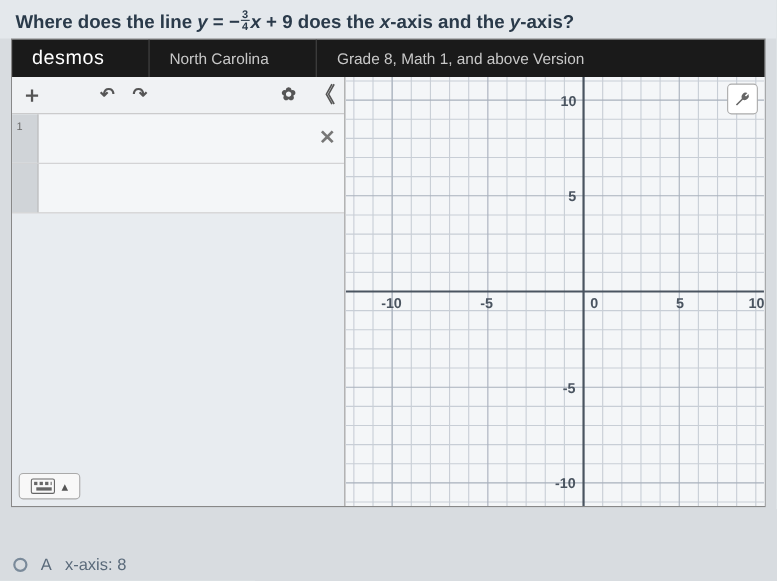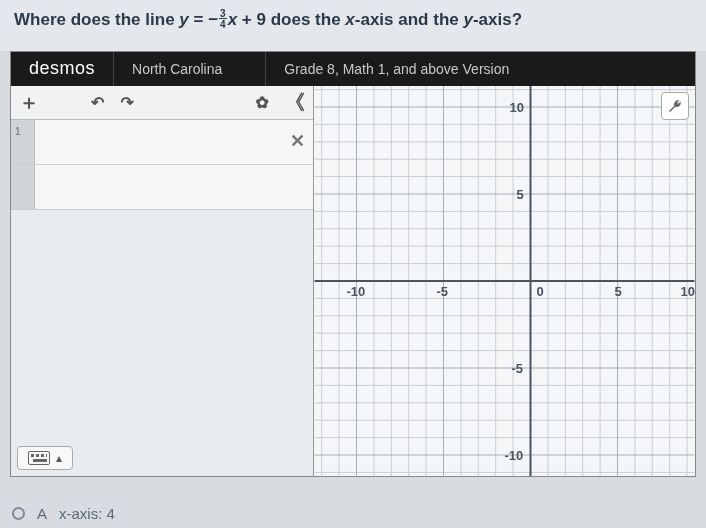--- a/index.html
+++ b/index.html
@@ -5,21 +5,21 @@
     * { margin: 0; padding: 0; box-sizing: border-box; }
     body {
       width: 706px;
       height: 528px;
       font-family: Arial, sans-serif;
       background: #d8dce0;
       overflow: hidden;
       position: relative;
     }
     .question-bar {
-      padding: 10px 14px 20px;
+      padding: 10px 14px 4px;
       font-size: 17px;
       font-weight: bold;
       color: #2a3a4a;
       background: #e4e8ec;
     }
     .question-bar .fraction {
       display: inline-block;
       vertical-align: middle;
       text-align: center;
       font-size: 10px;
@@ -50,20 +50,21 @@
       padding: 0 18px;
       letter-spacing: 0.5px;
       text-align: right;
     }
     .desmos-header .region {
       padding: 0 18px;
       border-left: 1px solid #444;
       height: 100%;
       display: flex;
       align-items: center;
+      margin-left: 22px;
     }
     .desmos-header .version {
       padding: 0 18px;
       border-left: 1px solid #444;
       height: 100%;
       display: flex;
       align-items: center;
       margin-left: 25px;
     }
     .desmos-body {
@@ -319,14 +320,14 @@
         <text class="tick-label" x="197" y="287">-5</text>
         <text class="tick-label" x="190" y="374">-10</text>
       </svg>
     </div>
   </div>
 </div>
 
 <div class="answer-row">
   <span class="radio"></span>
   <span>A</span>
-  <span>x-axis: 4</span>
+  <span>x-axis: 8</span>
 </div>
 
 </body></html>

